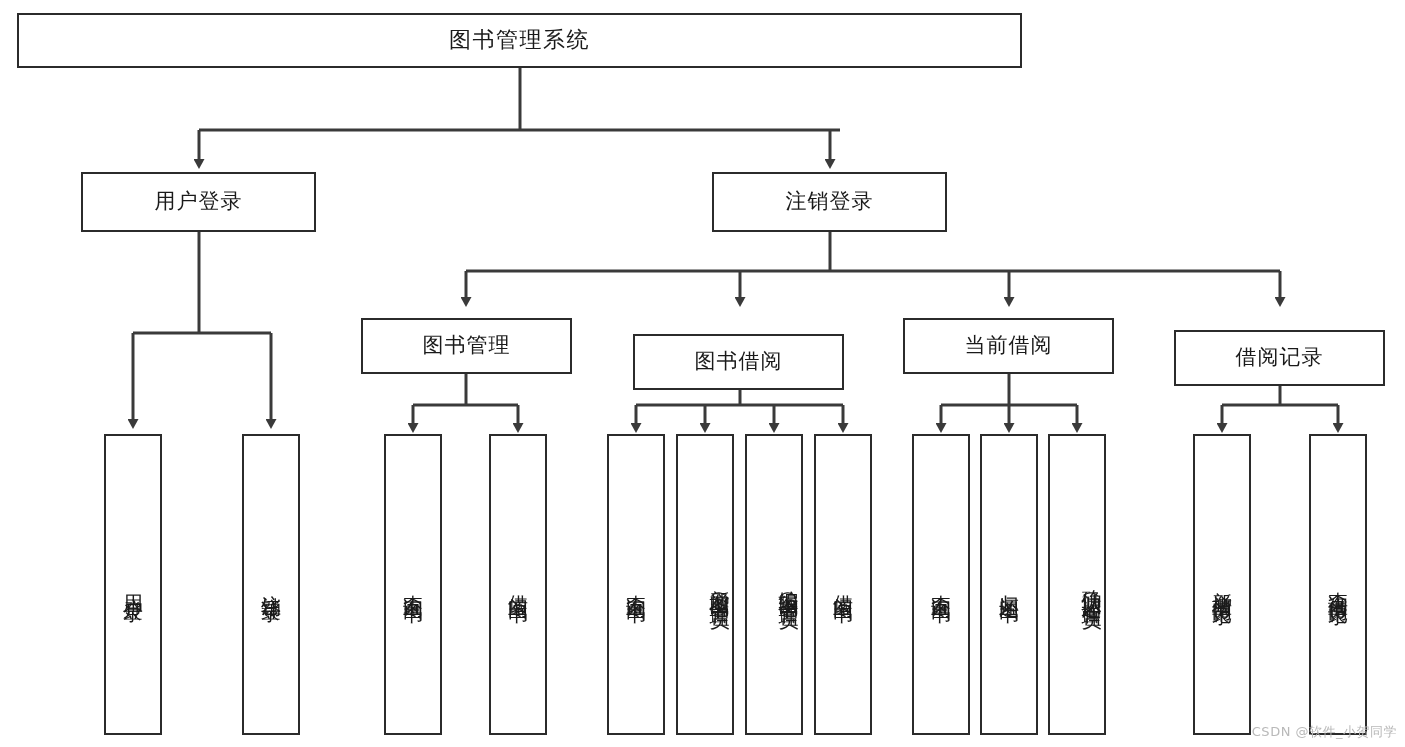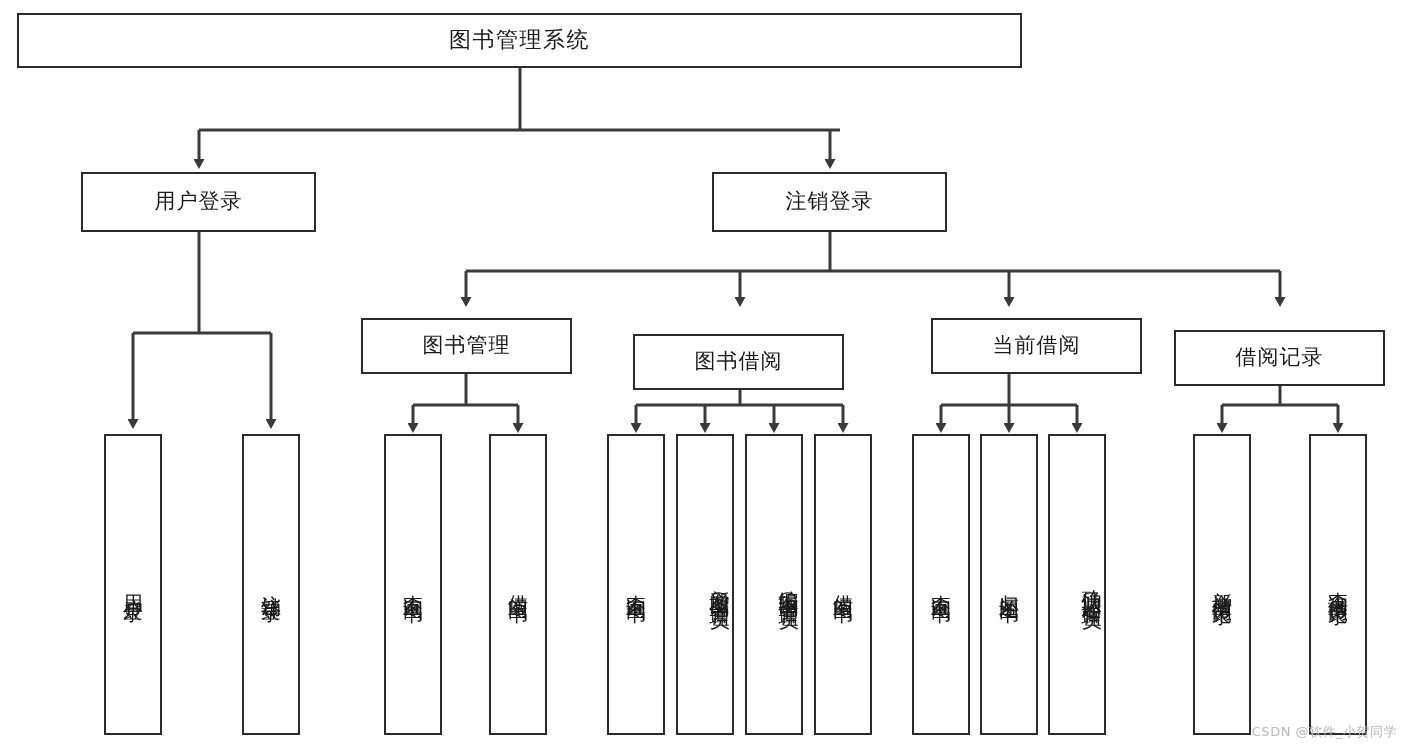--- a/index.html
+++ b/index.html
@@ -135,21 +135,21 @@
   <div class="node node-h" style="left:712px; top:172px; width:235px; height:60px;">
     <span>注销登录</span>
   </div>
 
   <div class="node node-h" style="left:361px; top:318px; width:211px; height:56px;">
     <span>图书管理</span>
   </div>
   <div class="node node-h" style="left:633px; top:334px; width:211px; height:56px;">
     <span>图书借阅</span>
   </div>
-  <div class="node node-h" style="left:903px; top:318px; width:211px; height:56px;margin-left:28px;">
+  <div class="node node-h" style="left:903px; top:318px; width:211px; height:56px;">
     <span>当前借阅</span>
   </div>
   <div class="node node-h" style="left:1174px; top:330px; width:211px; height:56px;">
     <span>借阅记录</span>
   </div>
 
   <div class="node node-v centered" style="left:104px; top:434px; width:58px; height:301px;">
     <span>用户登录</span>
   </div>
   <div class="node node-v centered" style="left:242px; top:434px; width:58px; height:301px;">

